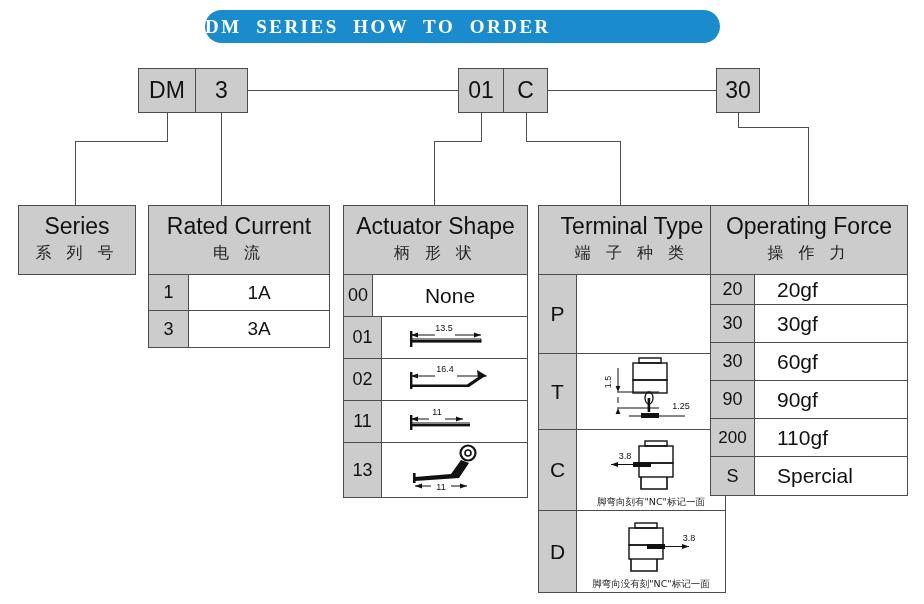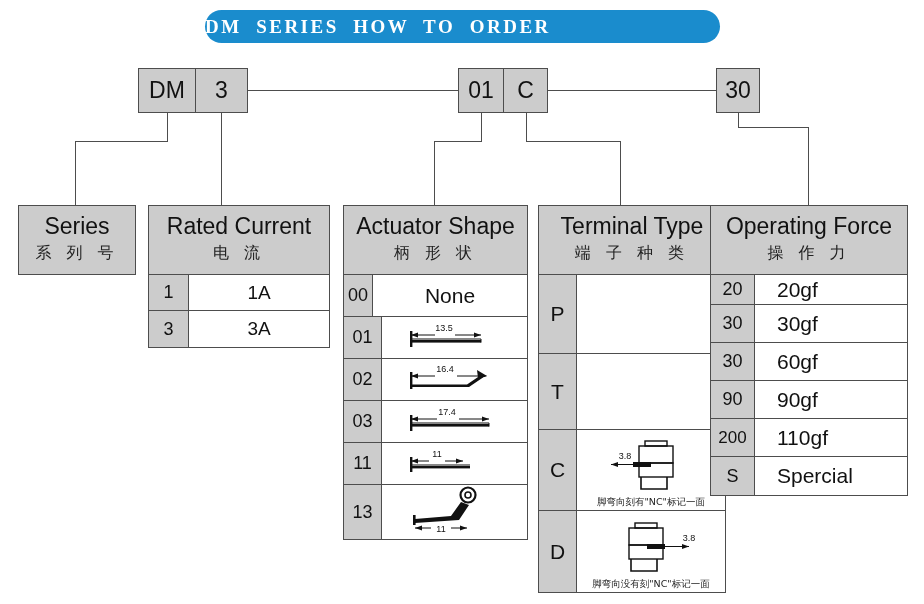--- a/index.html
+++ b/index.html
@@ -174,36 +174,20 @@
             <line x1="68" y1="16" x2="96" y2="16" stroke="#111" stroke-width="1"></line>
             <path d="M22,16 l7,-2.6 v5.2 z" fill="#111"></path>
             <path d="M98,16 l-7,-2.6 v5.2 z" fill="#111"></path>
             <rect x="21" y="12" width="2.4" height="17" fill="#111"></rect>
             <path d="M23,24.5 L78,24.5 L92,15 L94,17.5 L80,27 L23,27 z" fill="#111"></path>
             <path d="M88,10 l10,6 l-9,2 z" fill="#111"></path>
           </svg>
         </div>
       </div>
 
-      <div class="row" style="height:42px;">
-        <div class="rcode" style="width:38px;">03</div>
-        <div class="rval draw">
-          <svg width="132" height="40" viewBox="0 0 132 40">
-            <text x="58" y="13" font-size="9" font-family="Liberation Sans, sans-serif" fill="#111" text-anchor="middle">17.4</text>
-            <line x1="22" y1="17" x2="48" y2="17" stroke="#111" stroke-width="1"></line>
-            <line x1="70" y1="17" x2="100" y2="17" stroke="#111" stroke-width="1"></line>
-            <path d="M22,17 l7,-2.6 v5.2 z" fill="#111"></path>
-            <path d="M100,17 l-7,-2.6 v5.2 z" fill="#111"></path>
-            <rect x="21" y="13" width="2.4" height="16" fill="#111"></rect>
-            <rect x="23" y="22" width="77" height="2.6" fill="#111"></rect>
-            <line x1="23" y1="21" x2="100" y2="21" stroke="#111" stroke-width="1"></line>
-            <line x1="100" y1="21" x2="100" y2="24.6" stroke="#111" stroke-width="1"></line>
-          </svg>
-        </div>
-      </div>
 
       <div class="row" style="height:42px;">
         <div class="rcode" style="width:38px;">11</div>
         <div class="rval draw">
           <svg width="132" height="40" viewBox="0 0 132 40">
             <text x="48" y="13" font-size="9" font-family="Liberation Sans, sans-serif" fill="#111" text-anchor="middle">11</text>
             <line x1="22" y1="17" x2="40" y2="17" stroke="#111" stroke-width="1"></line>
             <line x1="56" y1="17" x2="74" y2="17" stroke="#111" stroke-width="1"></line>
             <path d="M22,17 l7,-2.6 v5.2 z" fill="#111"></path>
             <path d="M74,17 l-7,-2.6 v5.2 z" fill="#111"></path>
@@ -239,20 +223,39 @@
       <div class="zh">端 子 种 类</div>
     </div>
     <div class="rows">
 
       <div class="row" style="height:79px;">
         <div class="rcode" style="width:38px;font-size:21px;">P</div>
       </div>
 
       <div class="row" style="height:76px;">
         <div class="rcode" style="width:38px;font-size:21px;">T</div>
+        <div class="rval draw">
+          <svg width="124" height="76" viewBox="0 0 124 76">
+            <rect x="50" y="4" width="22" height="5" fill="none" stroke="#111" stroke-width="1.4"></rect>
+            <rect x="44" y="9" width="34" height="17" fill="none" stroke="#111" stroke-width="1.4"></rect>
+            <rect x="44" y="26" width="34" height="13" fill="none" stroke="#111" stroke-width="1.4"></rect>
+            <ellipse cx="60" cy="44" rx="4" ry="6" fill="none" stroke="#111" stroke-width="1.3"></ellipse>
+            <rect x="58.6" y="44" width="2.6" height="14" fill="#111"></rect>
+            <line x1="28" y1="38" x2="70" y2="38" stroke="#111" stroke-width="1"></line>
+            <line x1="28" y1="54" x2="70" y2="54" stroke="#111" stroke-width="1"></line>
+            <line x1="29" y1="14" x2="29" y2="33" stroke="#111" stroke-width="1"></line>
+            <line x1="29" y1="43" x2="29" y2="49" stroke="#111" stroke-width="1"></line>
+            <path d="M29,38 l-2.4,-6 h4.8 z" fill="#111"></path>
+            <path d="M29,54 l-2.4,6 h4.8 z" fill="#111"></path>
+            <text x="22" y="28" font-size="9" font-family="Liberation Sans, sans-serif" fill="#111" text-anchor="middle" transform="rotate(-90 22 28)">1.5</text>
+            <line x1="40" y1="62" x2="96" y2="62" stroke="#111" stroke-width="1"></line>
+            <rect x="52" y="59" width="18" height="5" fill="#111"></rect>
+            <text x="92" y="55" font-size="9" font-family="Liberation Sans, sans-serif" fill="#111" text-anchor="middle">1.25</text>
+          </svg>
+        </div>
       </div>
 
       <div class="row" style="height:81px;">
         <div class="rcode" style="width:38px;font-size:21px;">C</div>
         <div class="rval draw">
           <svg width="124" height="66" viewBox="0 0 124 66">
             <rect x="56" y="4" width="22" height="5" fill="none" stroke="#111" stroke-width="1.4"></rect>
             <rect x="50" y="9" width="34" height="17" fill="none" stroke="#111" stroke-width="1.4"></rect>
             <rect x="50" y="26" width="34" height="14" fill="none" stroke="#111" stroke-width="1.4"></rect>
             <path d="M52,40 v12 h26 v-12" fill="none" stroke="#111" stroke-width="1.6"></path>

